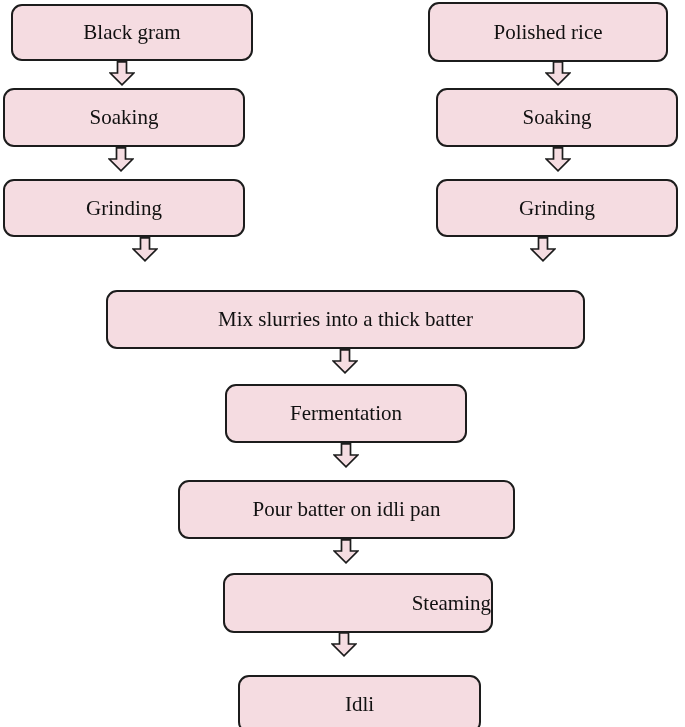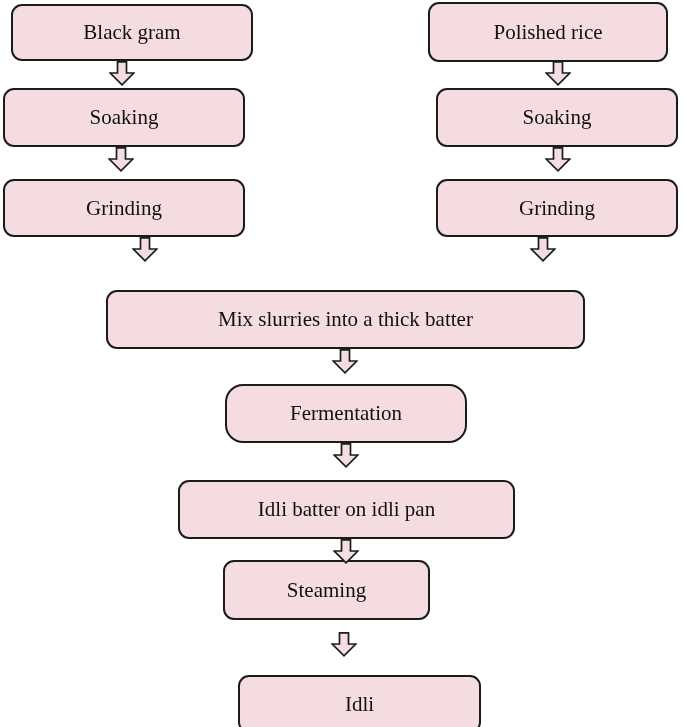--- a/index.html
+++ b/index.html
@@ -48,23 +48,23 @@
   }
 
   
   #n-black-gram     { left: 3px;   top: 4px;   width: 242px; height: 57px; margin-left: 8px; }
   #n-soaking-left   { left: 3px;   top: 88px;  width: 242px; height: 59px; }
   #n-grinding-left  { left: 3px;   top: 179px; width: 242px; height: 58px; }
   #n-polished-rice  { left: 428px; top: 2px;   width: 240px; height: 60px; }
   #n-soaking-right  { left: 436px; top: 88px;  width: 242px; height: 59px; }
   #n-grinding-right { left: 436px; top: 179px; width: 242px; height: 58px; }
   #n-mix-batter     { left: 106px; top: 290px; width: 479px; height: 59px; }
-  #n-fermentation   { left: 225px; top: 384px; width: 242px; height: 59px; border-radius: 18px; }
+  #n-fermentation   { left: 225px; top: 384px; width: 242px; height: 59px; }
   #n-pour-batter    { left: 178px; top: 480px; width: 337px; height: 59px; }
-  #n-steaming       { left: 223px; top: 560px; width: 207px; height: 60px; }
+  #n-steaming       { left: 223px; top: 573px; width: 270px; height: 60px; justify-content: flex-end; }
   #n-idli           { left: 222px; top: 675px; width: 243px; height: 58px; margin-left: 16px; }
 
   
   #a1  { left: 109px; top: 61px; }
   #a2  { left: 545px; top: 61px; }
   #a3  { left: 108px; top: 147px; }
   #a4  { left: 545px; top: 147px; }
   #a5  { left: 132px; top: 237px; }
   #a6  { left: 530px; top: 237px; }
   #a7  { left: 332px; top: 349px; }
@@ -97,21 +97,21 @@
     <span class="node-label">Grinding</span>
   </div>
 
   <div class="node" id="n-mix-batter">
     <span class="node-label">Mix slurries into a thick batter</span>
   </div>
   <div class="node" id="n-fermentation">
     <span class="node-label">Fermentation</span>
   </div>
   <div class="node" id="n-pour-batter">
-    <span class="node-label">Idli batter on idli pan</span>
+    <span class="node-label">Pour batter on idli pan</span>
   </div>
   <div class="node" id="n-steaming">
     <span class="node-label">Steaming</span>
   </div>
   <div class="node" id="n-idli">
     <span class="node-label">Idli</span>
   </div>
 
   <svg class="arrow" id="a1" width="26" height="25" viewBox="0 0 26 25">
       <path d="M8.5 0.9 L17.5 0.9 L17.5 12 L24.8 12 L13 23.8 L1.2 12 L8.5 12 Z"></path>

